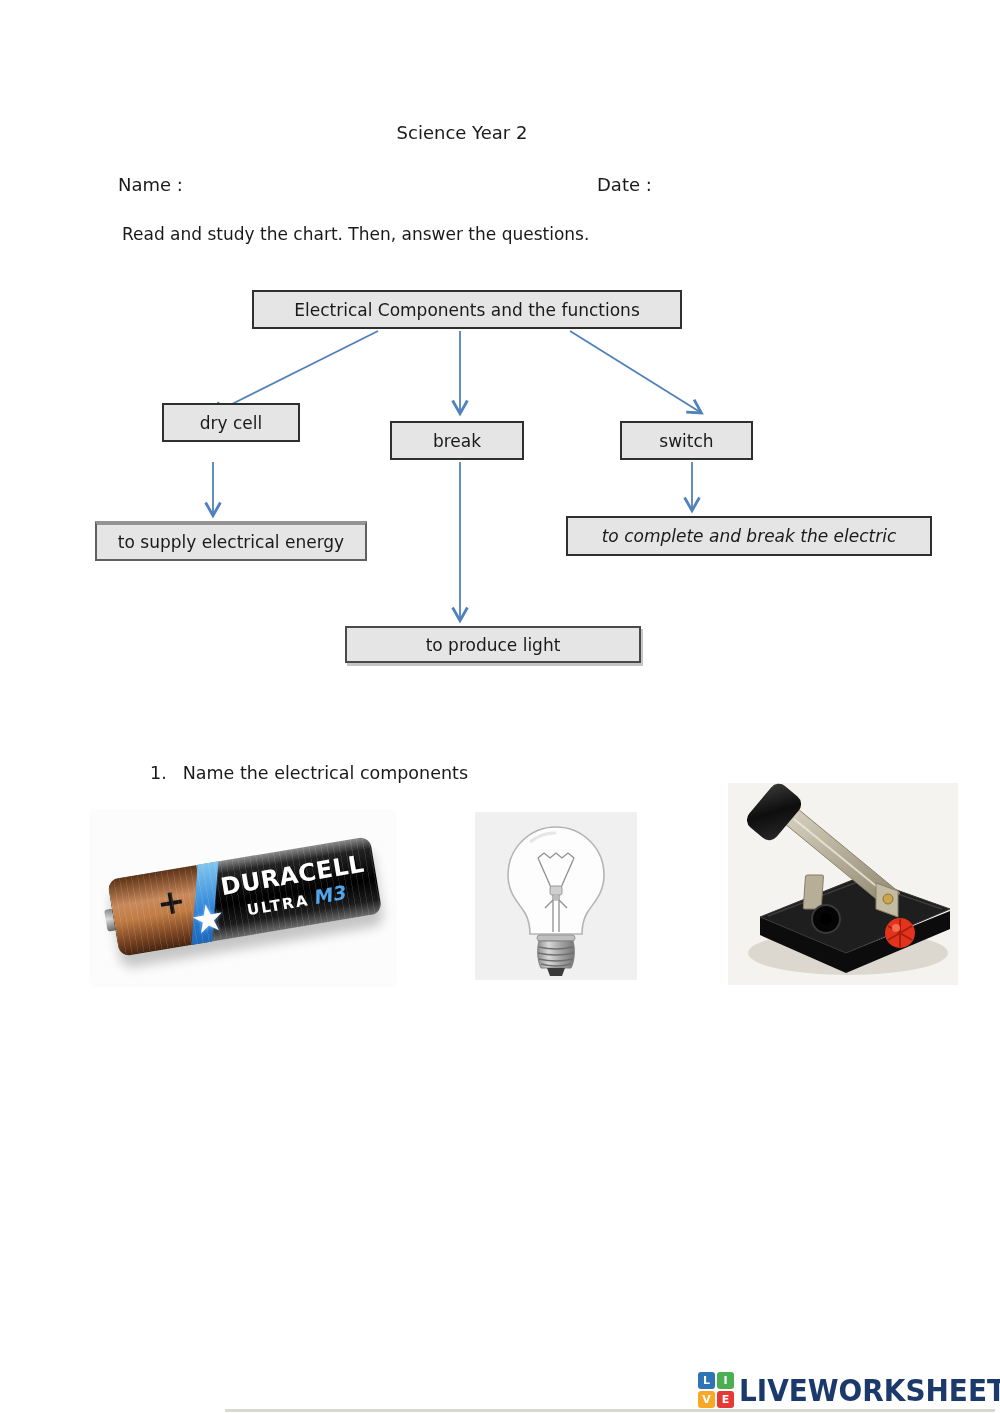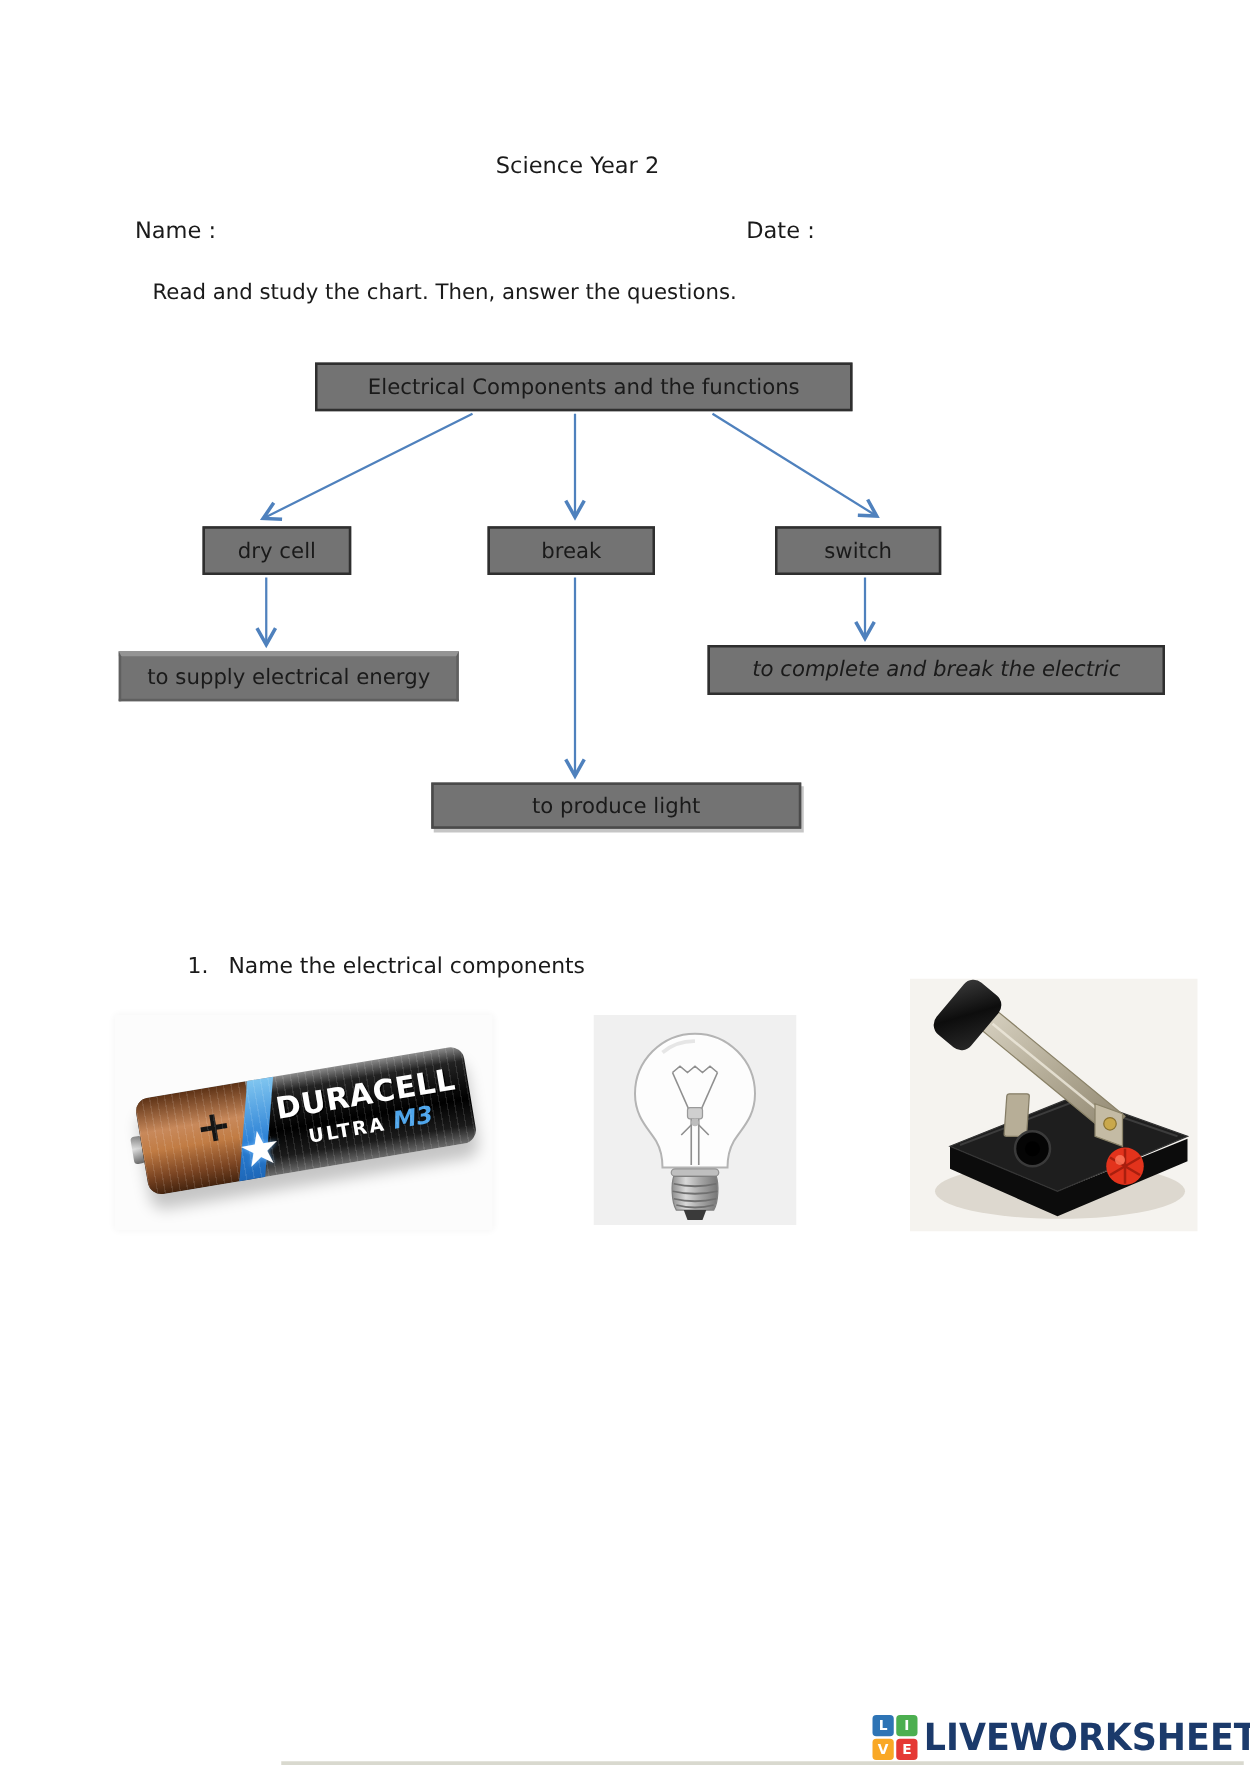--- a/index.html
+++ b/index.html
@@ -1,28 +1,28 @@
 <!DOCTYPE html>
 <html><head>
 <meta charset="utf-8">
 <style>
   * { margin:0; padding:0; box-sizing:border-box; }
   body { background:#ffffff; font-family:"DejaVu Sans", sans-serif; }
   .page { position:relative; width:1000px; height:1413px; background:#ffffff; overflow:hidden; color:#1a1a1a; }
 
   
   .title { position:absolute; top:122px; left:0; width:924px; text-align:center; font-size:18px; }
-  .name-label { position:absolute; top:174px; left:108px; font-size:18px; }
+  .name-label { position:absolute; top:174px; left:118px; font-size:18px; }
   .date-label { position:absolute; top:174px; left:597px; font-size:18px; }
   .instruction { position:absolute; top:224px; left:122px; font-size:17px; }
 
   
-  .fc-box { position:absolute; border:2px solid #2f2f2f; background:#737373; display:flex; align-items:center; justify-content:center; font-size:17px; text-align:center; }
+  .fc-box { position:absolute; border:2px solid #2f2f2f; background:#e5e5e5; display:flex; align-items:center; justify-content:center; font-size:17px; text-align:center; }
   .fc-root   { left:252px; top:290px; width:430px; height:39px; }
-  .fc-dry    { left:162px; top:421px; width:119px; height:39px; }
+  .fc-dry    { left:162px; top:403px; width:138px; height:39px; }
   .fc-bulb   { left:390px; top:421px; width:134px; height:39px; }
   .fc-switch { left:620px; top:421px; width:133px; height:39px; }
   .fc-supply { left:95px;  top:521px; width:272px; height:40px; border:2px solid #5f5f5f; border-top:4px solid #949494; }
   .fc-break  { left:566px; top:516px; width:366px; height:40px;font-style:italic; }
   .fc-light  { left:345px; top:626px; width:296px; height:37px; border:2px solid #4a4a4a; box-shadow:2px 3px 0 rgba(150,150,150,.55); }
 
   .arrow-layer { position:absolute; left:0; top:0; width:1000px; height:1413px; pointer-events:none; }
 
   
   .question { position:absolute; top:763px; left:150px; font-size:17.5px; }

